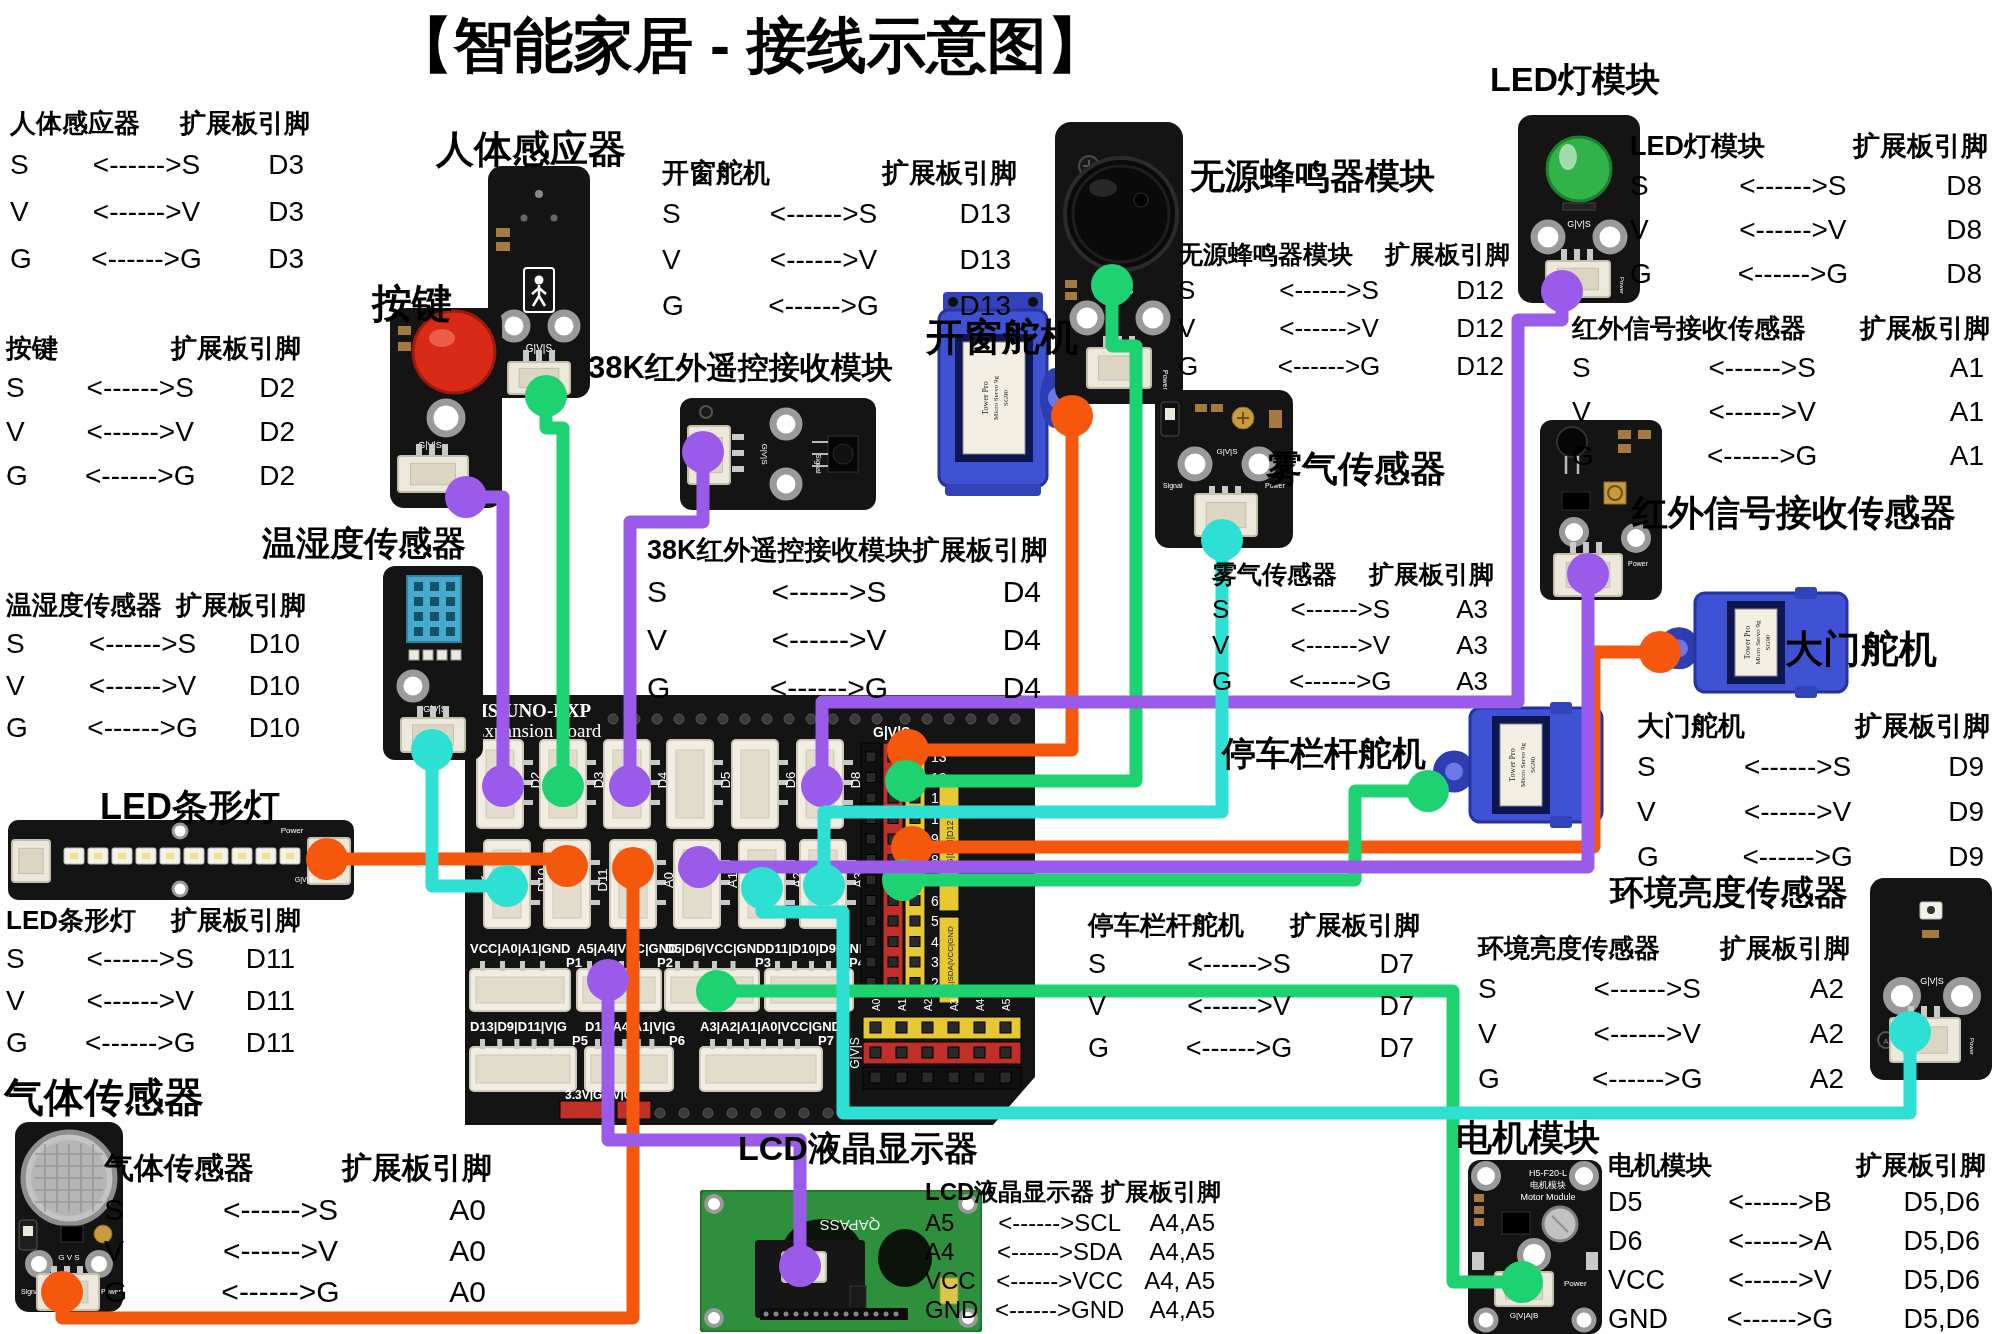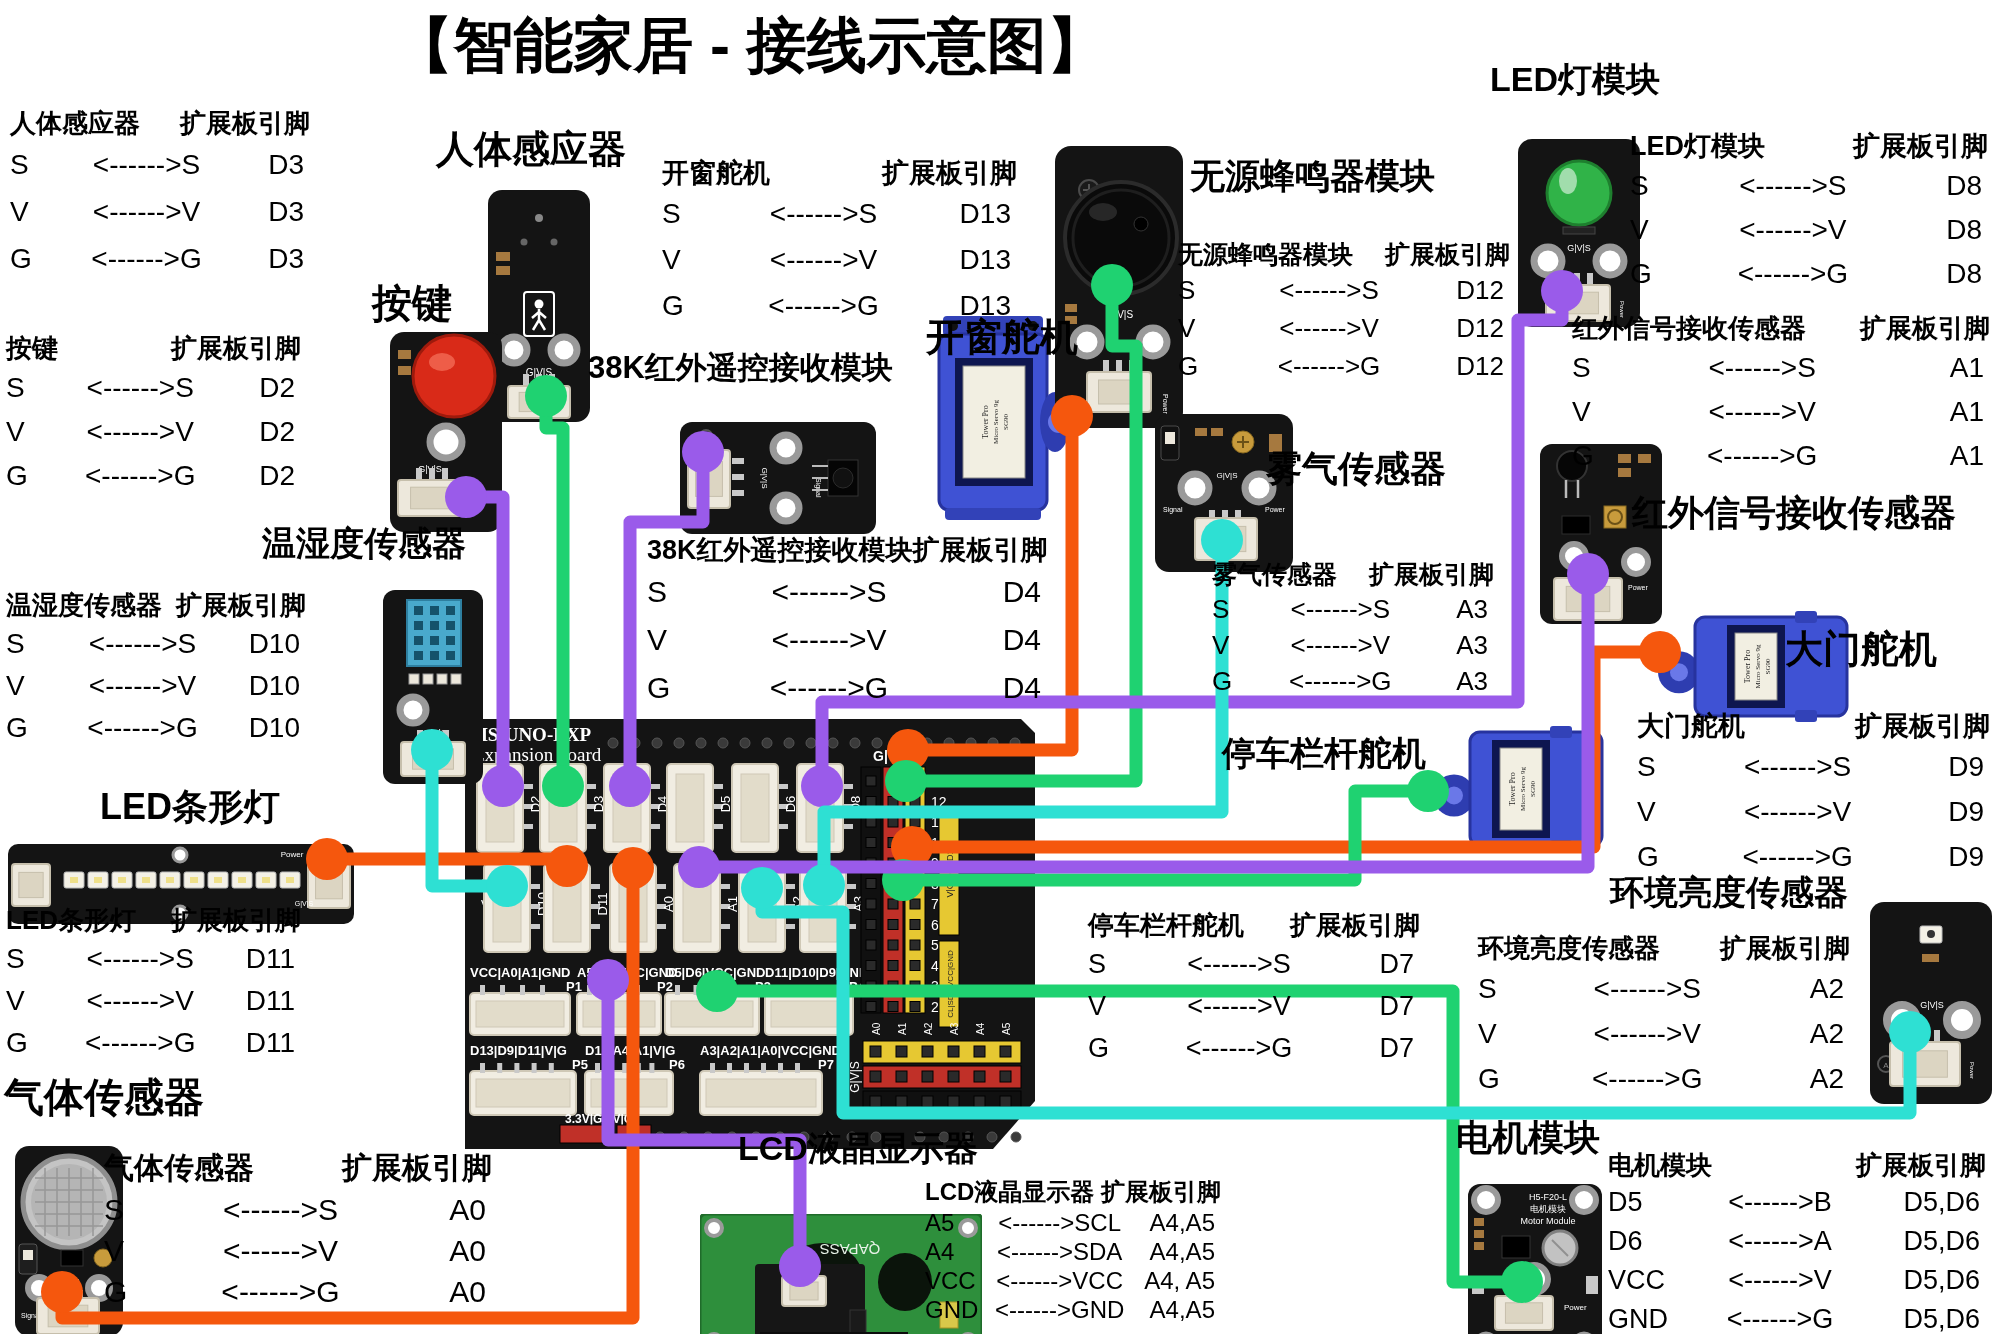--- a/index.html
+++ b/index.html
@@ -4,21 +4,21 @@
 <style>
   html,body{margin:0;padding:0;background:#fff;font-family:"Liberation Sans",sans-serif;}
   #canvas{position:relative;width:2000px;height:1334px;background:#fff;overflow:hidden;}
   .main-title{position:absolute;top:6px;left:750px;transform:translateX(-50%);font-size:60px;font-weight:700;color:#000000;white-space:nowrap;z-index:40;}
   .module-title{position:absolute;font-weight:700;color:#000;white-space:nowrap;z-index:40;line-height:1.05;}
   .wtable{position:absolute;color:#000;white-space:nowrap;z-index:40;}
   .wtable .hdr{display:flex;justify-content:space-between;font-weight:700;}
   .wtable .row{display:grid;grid-template-columns:21% 49% 30%;}
   .wtable .c2{text-align:center;}
   .wtable .c3{text-align:right;padding-right:6px;}
-  .mod{position:absolute;z-index:10;margin-top:24px;}
+  .mod{position:absolute;z-index:10;}
   #wires{position:absolute;left:0;top:0;z-index:30;pointer-events:none;}
 </style>
 </head>
 <body>
 
 <div id="canvas">
   <div class="main-title">【智能家居 - 接线示意图】</div>
 <div class="module-title" style="left: 436px; top: 130px; font-size: 38px;">人体感应器</div>
     <div class="module-title" style="left: 372px; top: 282px; font-size: 40px;">按键</div>
     <div class="module-title" style="left: 262px; top: 526px; font-size: 34px;">温湿度传感器</div>

